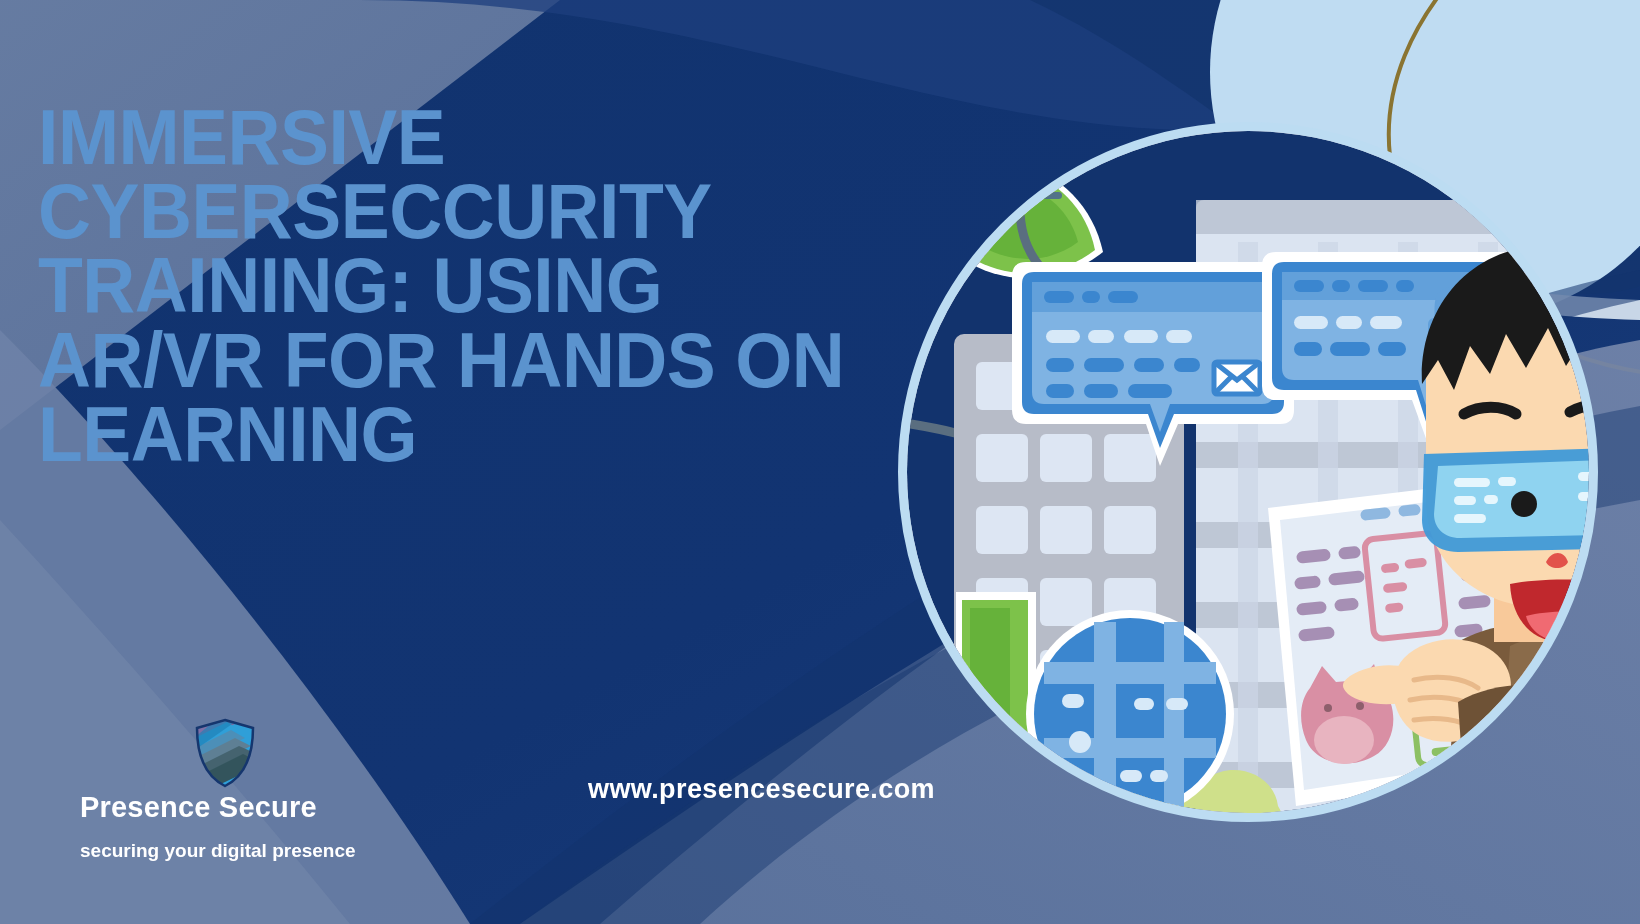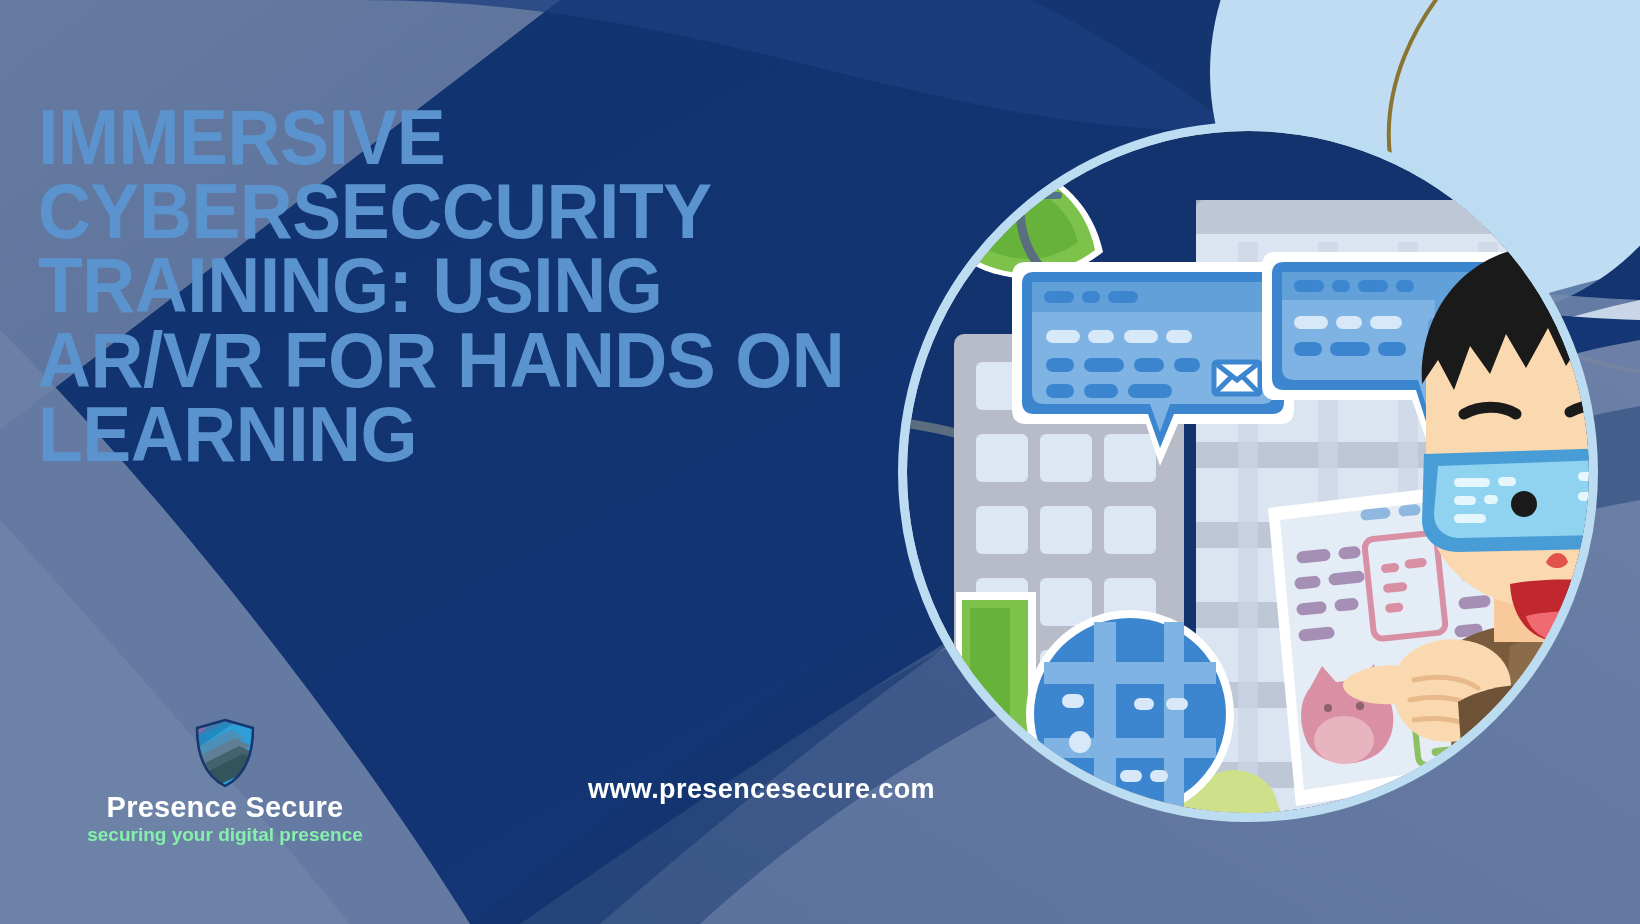--- a/index.html
+++ b/index.html
@@ -50,36 +50,36 @@
     background:#cfd8e4;
   }
   .illus-svg{position:absolute;left:-9px;top:-9px;width:700px;height:700px;}
 
   
   .logo-block{
     position:absolute;
     left:80px; top:718px;
     width:290px;
     z-index:7;
-    text-align:center;
+    text-align:left;
   }
   .logo-mark{width:64px;height:70px;margin:0 auto;display:block;}
   .logo-name{
     color:#ffffff;
     font-size:29px;
     font-weight:bold;
     letter-spacing:0.2px;
     margin-top:4px;
     line-height:1.1;
   }
   .logo-tag{
-    color:#86efac;
+    color:#ffffff;
     font-size:19px;
     font-weight:bold;
-    margin-top:0;
+    margin-top:16px;
     line-height:1.2;
   }
 
   
   .site-url{
     position:absolute;
     left:588px; top:774px;
     z-index:7;
     color:#ffffff;
     font-size:27px;

